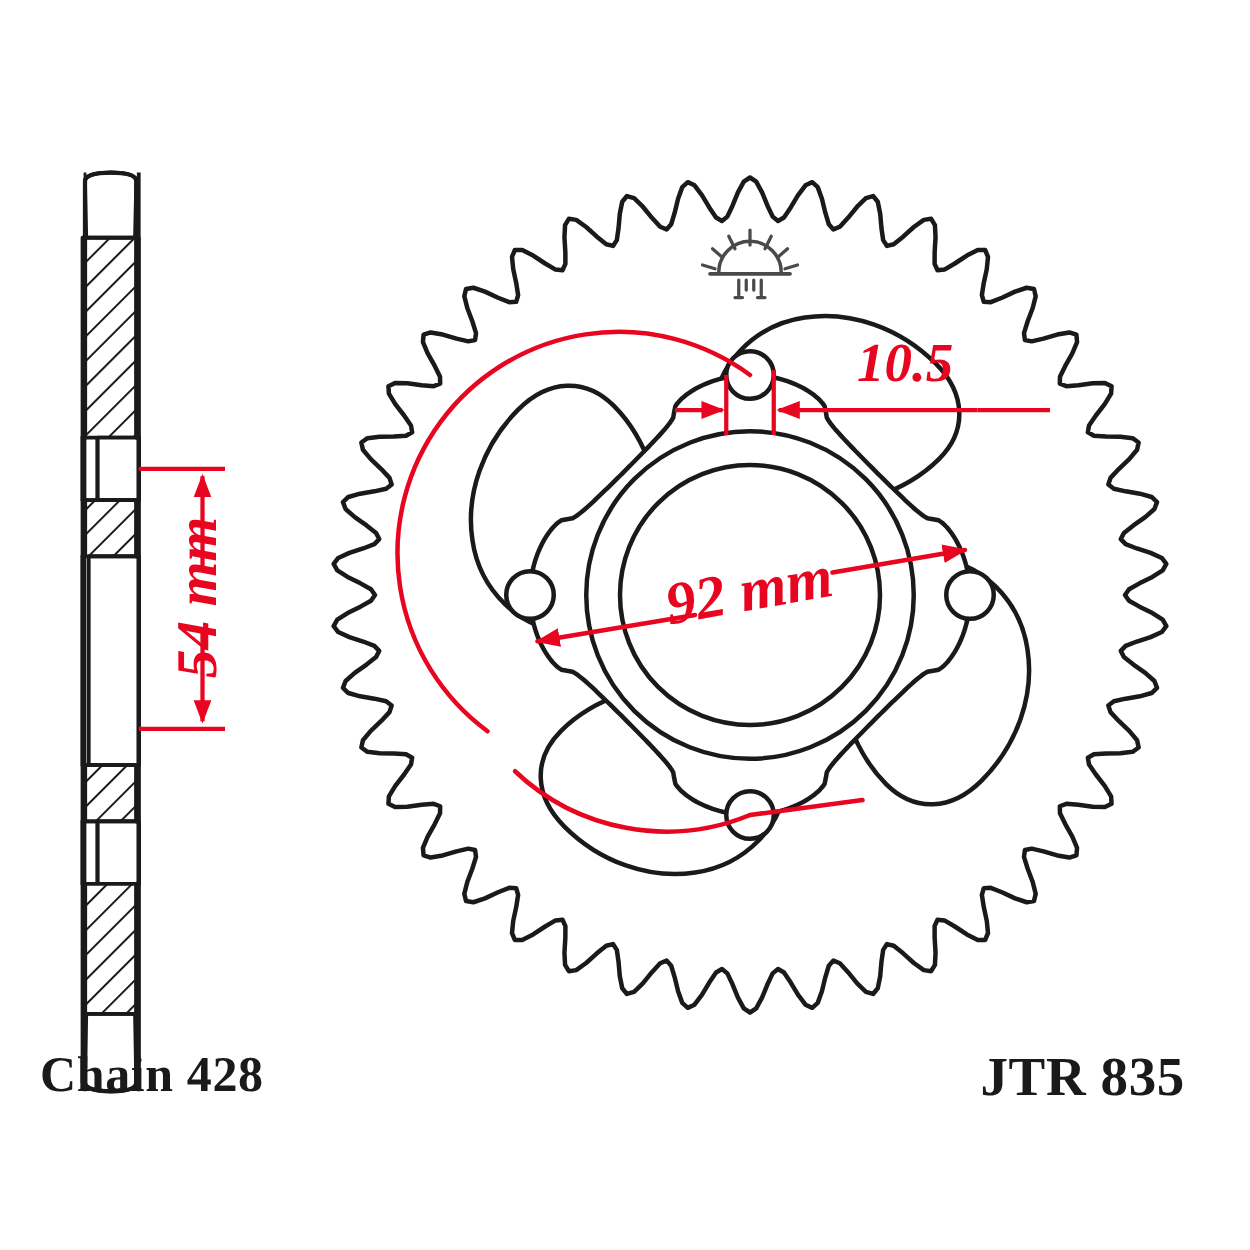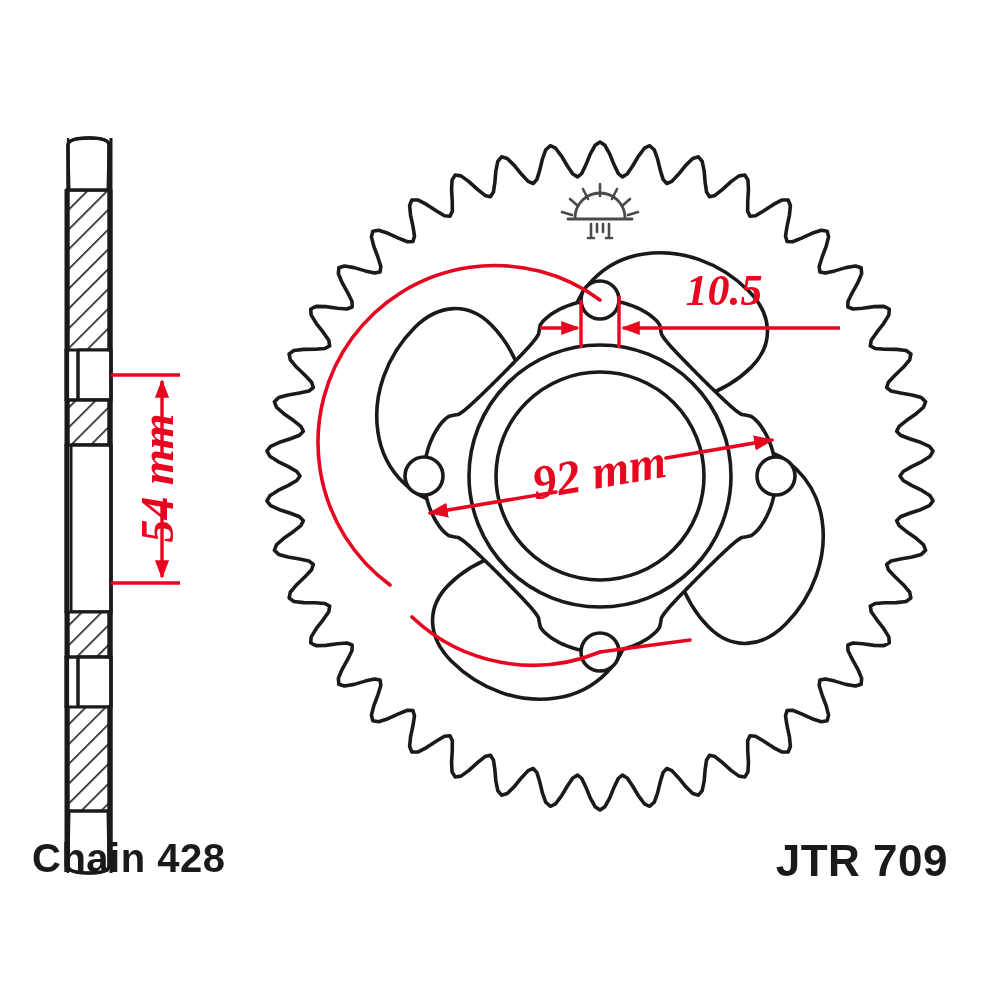--- a/index.html
+++ b/index.html
@@ -5,21 +5,21 @@
 <style>
   html,body{margin:0;padding:0;background:#ffffff;}
   body{
     width:1000px;height:1000px;
     font-family:"Liberation Sans", sans-serif;
     position:relative;overflow:hidden;
   }
   #sheet{position:absolute;inset:0;width:1000px;height:1000px;}
   .cap{
     position:absolute;
-    font-family:Liberation Sans, sans-serif;
+    font-family:Liberation Serif, serif;
     font-weight:700;
     color:#1a1a1a;
     white-space:nowrap;
     letter-spacing:0.5px;
   }
   #chain-label{left:32px;top:836px;font-size:40px;}
   #part-label{right:52px;top:836px;font-size:44px;}
 </style>
 </head>
 <body>
@@ -161,13 +161,13 @@
     <line x1="540" y1="328" x2="578" y2="328" marker-end="url(#ar)"></line>
     <line x1="782" y1="328" x2="623" y2="328" marker-end="url(#ar)"></line>
     <line x1="782" y1="328" x2="840" y2="328"></line>
     <text x="724" y="305" fill="#e8051f" stroke="none" text-anchor="middle" dominant-baseline="alphabetic" font-family="Liberation Serif, serif" font-style="italic" font-weight="700" font-size="44">10.5</text>
   </g>
 
 </svg>
 
 <div class="cap" id="chain-label">Chain 428</div>
 
-<div class="cap" id="part-label">JTR 709</div>
+<div class="cap" id="part-label">JTR 835</div>
 
 </body></html>

